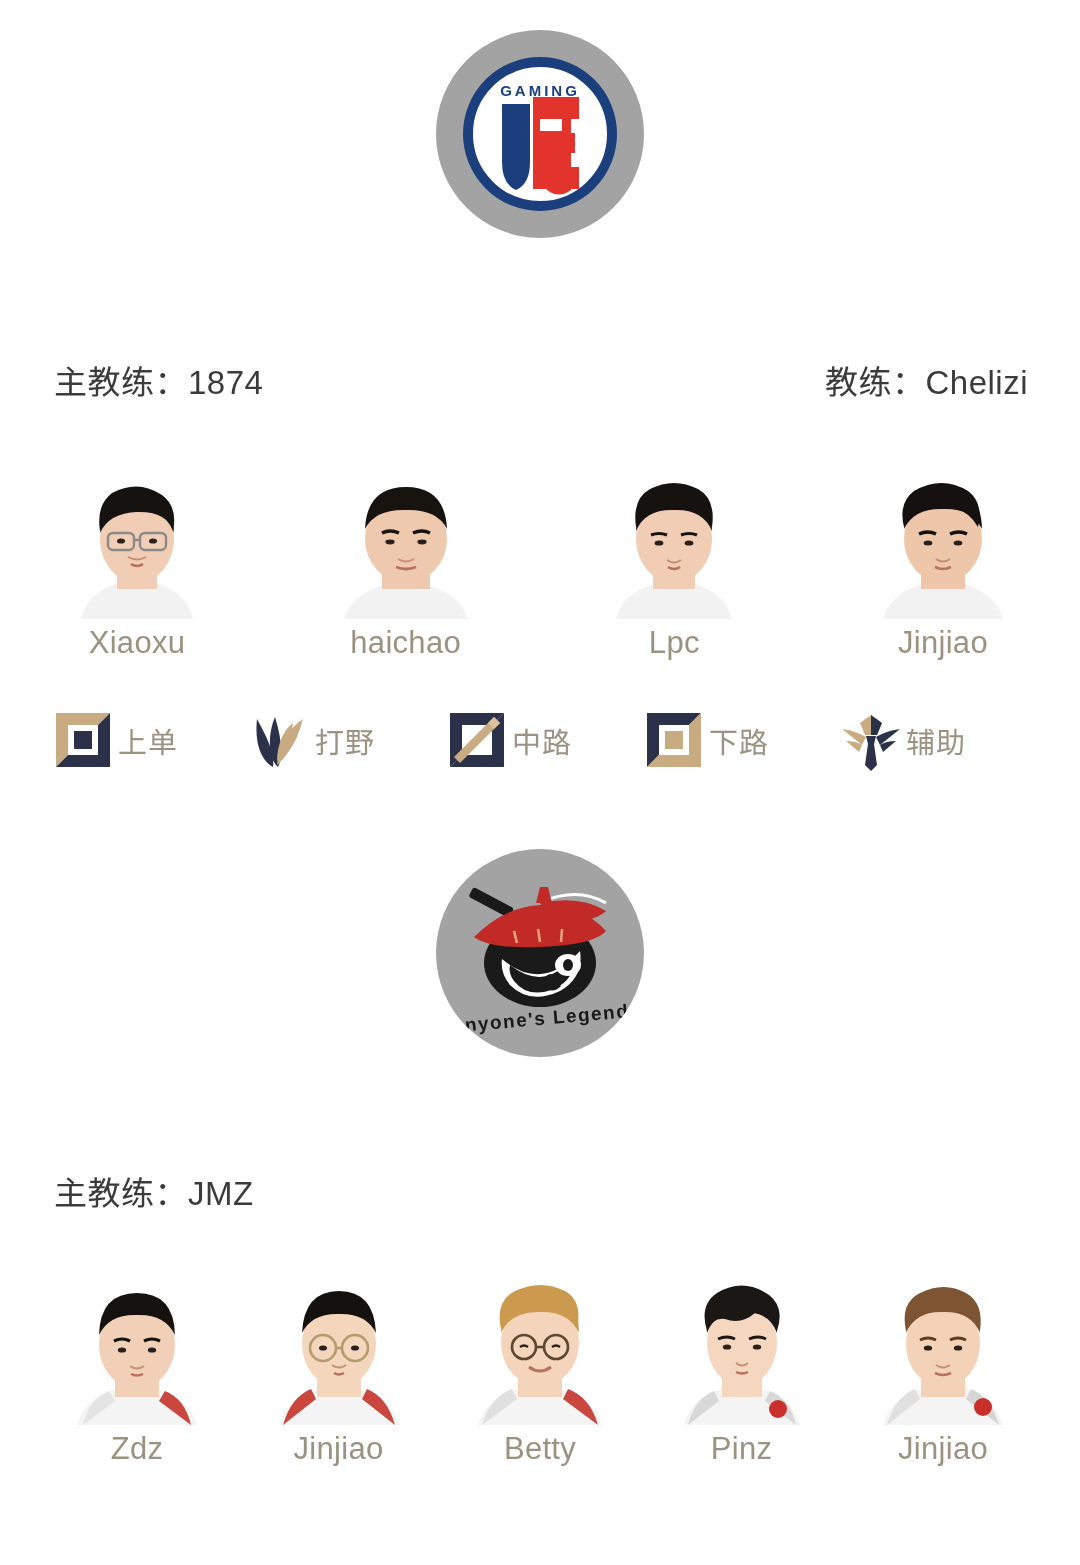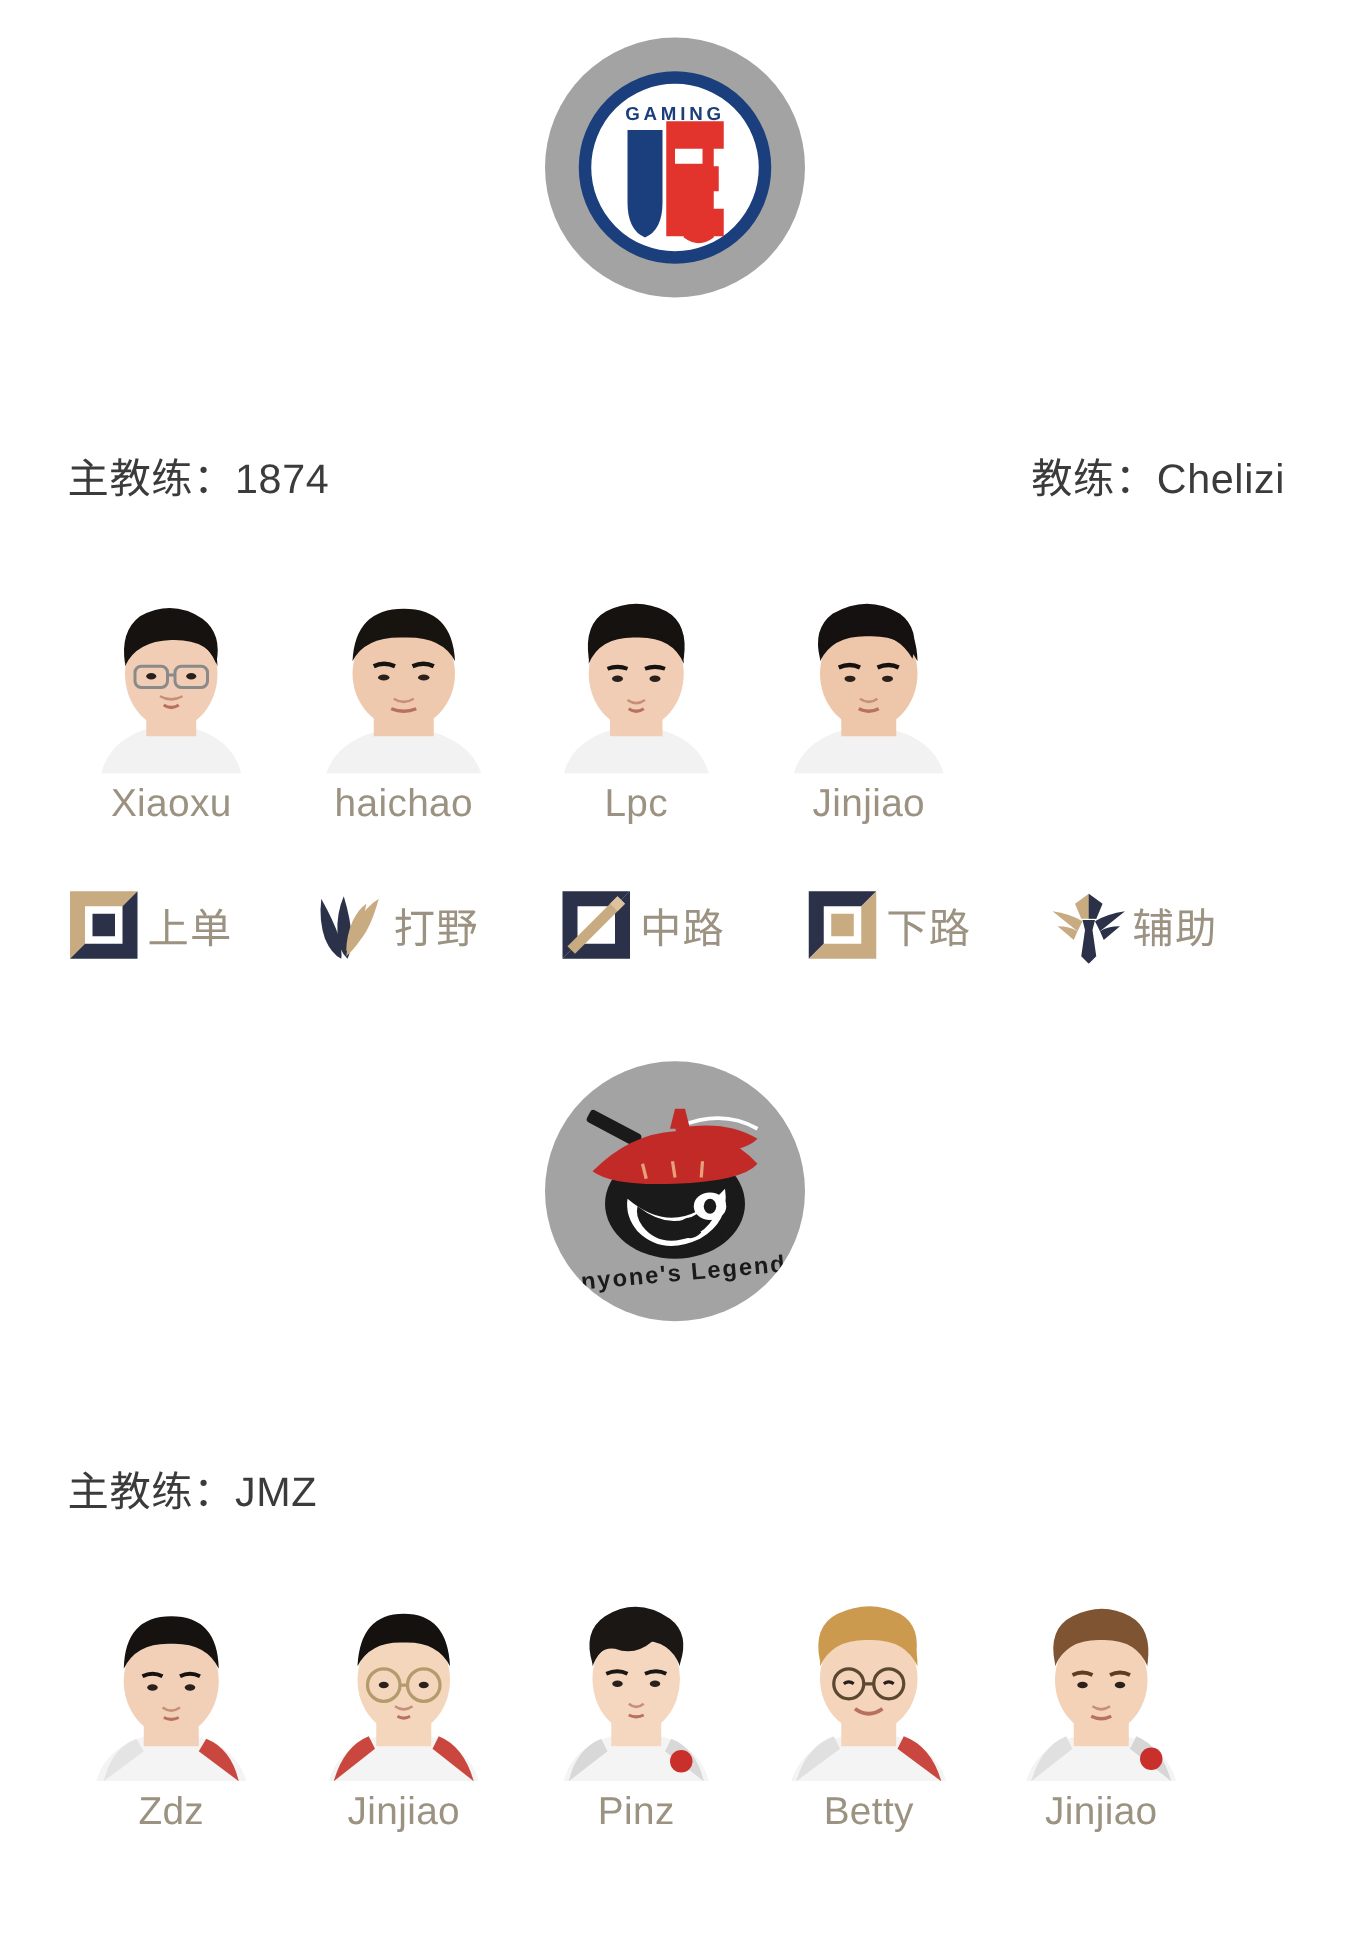--- a/index.html
+++ b/index.html
@@ -55,20 +55,21 @@
     font-size: 33px;
     color: #3b3b3b;
     letter-spacing: 0.5px;
     font-family: "Liberation Sans", "DejaVu Sans", sans-serif;
     white-space: nowrap;
   }
 
   
   .players-row {
     display: flex;
+    justify-content: space-between;
     padding: 0 44px;
   }
   .player {
     width: 186px;
     display: flex;
     flex-direction: column;
     align-items: center;
   }
   .portrait {
     width: 168px;
@@ -102,21 +103,21 @@
     width: 186px;
     justify-content: flex-start;
   }
   .role-icon {
     width: 62px;
     height: 62px;
     flex: 0 0 62px;
   }
   .role-icon svg { display: block; }
   .role-label {
-    font-size: 33px;
+    font-size: 29px;
     color: #9b9281;
     letter-spacing: 1px;
     white-space: nowrap;
     font-family: "Liberation Sans", "DejaVu Sans", sans-serif;
   }
 </style>
 </head>
 <body>
 
 <div class="page">
@@ -358,20 +359,41 @@
             <path d="M77 92 q7 5 14 0" stroke="#c88f78" stroke-width="2" fill="none"></path>
             <path d="M79 100 q5 3 10 0" stroke="#b8705f" stroke-width="2.4" fill="none"></path>
           </svg>
         </div>
         <div class="player-name">Jinjiao</div>
       </div>
 
       <div class="player">
         <div class="portrait">
           <svg width="168" height="152" viewBox="0 0 168 152">
+            <path d="M22 152 q10 -34 62 -40 q52 6 62 40 z" fill="#f4f4f4"></path>
+            <path d="M26 152 q8 -28 30 -36 l5 10 z" fill="#e0e0e0"></path>
+            <path d="M142 152 q-8 -28 -30 -36 l-5 10 z" fill="#c9473f"></path>
+            <path d="M62 96 h44 v28 h-44 z" fill="#f4d4bb"></path>
+            <ellipse cx="84" cy="70" rx="39" ry="43" fill="#f4d4bb"></ellipse>
+            <path d="M45 60 q0 -44 39 -44 q39 0 39 44 q-10 -22 -39 -21 q-29 -1 -39 21 z" fill="#cc9a4e"></path>
+            <path d="M45 56 q-6 -28 14 -38 q26 -12 50 0 q18 10 12 38 q-12 -22 -38 -21 q-26 1 -38 21 z" fill="#cc9a4e"></path>
+            <circle cx="68" cy="74" r="12" fill="none" stroke="#5c4730" stroke-width="2.6"></circle>
+            <circle cx="100" cy="74" r="12" fill="none" stroke="#5c4730" stroke-width="2.6"></circle>
+            <line x1="80" y1="74" x2="88" y2="74" stroke="#5c4730" stroke-width="2.6"></line>
+            <path d="M64 74 q4 -3 8 0" stroke="#2a211c" stroke-width="2.4" fill="none"></path>
+            <path d="M96 74 q4 -3 8 0" stroke="#2a211c" stroke-width="2.4" fill="none"></path>
+            <path d="M73 94 q11 8 22 0" stroke="#b8705f" stroke-width="3" fill="none"></path>
+          </svg>
+        </div>
+        <div class="player-name">Betty</div>
+      </div>
+
+      <div class="player">
+        <div class="portrait">
+          <svg width="168" height="152" viewBox="0 0 168 152">
             <path d="M26 152 q8 -34 58 -40 q50 6 58 40 z" fill="#f4f4f4"></path>
             <path d="M30 152 q6 -26 26 -34 l5 10 z" fill="#d8d8d8"></path>
             <path d="M138 152 q-6 -26 -26 -34 l-5 10 z" fill="#d8d8d8"></path>
             <circle cx="120" cy="136" r="9" fill="#c9302c"></circle>
             <path d="M64 96 h40 v28 h-40 z" fill="#f5d7c0"></path>
             <ellipse cx="84" cy="70" rx="35" ry="43" fill="#f5d7c0"></ellipse>
             <path d="M49 60 q-2 -44 35 -44 q37 0 35 44 q-8 -22 -35 -21 q-27 -1 -35 21 z" fill="#1a1714"></path>
             <path d="M49 58 q-8 -26 10 -38 q26 -16 52 2 q16 12 8 36 q-6 -16 -22 -18 q-14 12 -30 6 q-12 -2 -18 12 z" fill="#1a1714"></path>
             <path d="M60 66 q9 -4 17 0" stroke="#1a1714" stroke-width="3" fill="none"></path>
             <path d="M91 66 q9 -4 17 0" stroke="#1a1714" stroke-width="3" fill="none"></path>
@@ -380,41 +402,20 @@
             <path d="M78 90 q6 5 12 0" stroke="#c88f78" stroke-width="2" fill="none"></path>
             <path d="M78 99 q6 3 12 0" stroke="#b8705f" stroke-width="2.4" fill="none"></path>
           </svg>
         </div>
         <div class="player-name">Pinz</div>
       </div>
 
       <div class="player">
         <div class="portrait">
           <svg width="168" height="152" viewBox="0 0 168 152">
-            <path d="M22 152 q10 -34 62 -40 q52 6 62 40 z" fill="#f4f4f4"></path>
-            <path d="M26 152 q8 -28 30 -36 l5 10 z" fill="#e0e0e0"></path>
-            <path d="M142 152 q-8 -28 -30 -36 l-5 10 z" fill="#c9473f"></path>
-            <path d="M62 96 h44 v28 h-44 z" fill="#f4d4bb"></path>
-            <ellipse cx="84" cy="70" rx="39" ry="43" fill="#f4d4bb"></ellipse>
-            <path d="M45 60 q0 -44 39 -44 q39 0 39 44 q-10 -22 -39 -21 q-29 -1 -39 21 z" fill="#cc9a4e"></path>
-            <path d="M45 56 q-6 -28 14 -38 q26 -12 50 0 q18 10 12 38 q-12 -22 -38 -21 q-26 1 -38 21 z" fill="#cc9a4e"></path>
-            <circle cx="68" cy="74" r="12" fill="none" stroke="#5c4730" stroke-width="2.6"></circle>
-            <circle cx="100" cy="74" r="12" fill="none" stroke="#5c4730" stroke-width="2.6"></circle>
-            <line x1="80" y1="74" x2="88" y2="74" stroke="#5c4730" stroke-width="2.6"></line>
-            <path d="M64 74 q4 -3 8 0" stroke="#2a211c" stroke-width="2.4" fill="none"></path>
-            <path d="M96 74 q4 -3 8 0" stroke="#2a211c" stroke-width="2.4" fill="none"></path>
-            <path d="M73 94 q11 8 22 0" stroke="#b8705f" stroke-width="3" fill="none"></path>
-          </svg>
-        </div>
-        <div class="player-name">Betty</div>
-      </div>
-
-      <div class="player">
-        <div class="portrait">
-          <svg width="168" height="152" viewBox="0 0 168 152">
             <path d="M24 152 q9 -34 60 -40 q51 6 60 40 z" fill="#f4f4f4"></path>
             <path d="M28 152 q8 -28 28 -36 l5 10 z" fill="#e0e0e0"></path>
             <path d="M140 152 q-8 -28 -28 -36 l-5 10 z" fill="#d6d6d6"></path>
             <circle cx="124" cy="134" r="9" fill="#c9302c"></circle>
             <path d="M62 98 h44 v26 h-44 z" fill="#f3d2b8"></path>
             <ellipse cx="84" cy="71" rx="37" ry="43" fill="#f3d2b8"></ellipse>
             <path d="M47 60 q0 -44 37 -44 q37 0 37 44 q-9 -22 -37 -21 q-28 -1 -37 21 z" fill="#7e5433"></path>
             <path d="M47 58 q-6 -28 14 -38 q24 -12 46 0 q18 10 14 38 q-12 -22 -37 -21 q-25 1 -37 21 z" fill="#7e5433"></path>
             <path d="M61 67 q8 -4 16 0" stroke="#5c3c22" stroke-width="3" fill="none"></path>
             <path d="M91 67 q8 -4 16 0" stroke="#5c3c22" stroke-width="3" fill="none"></path>

